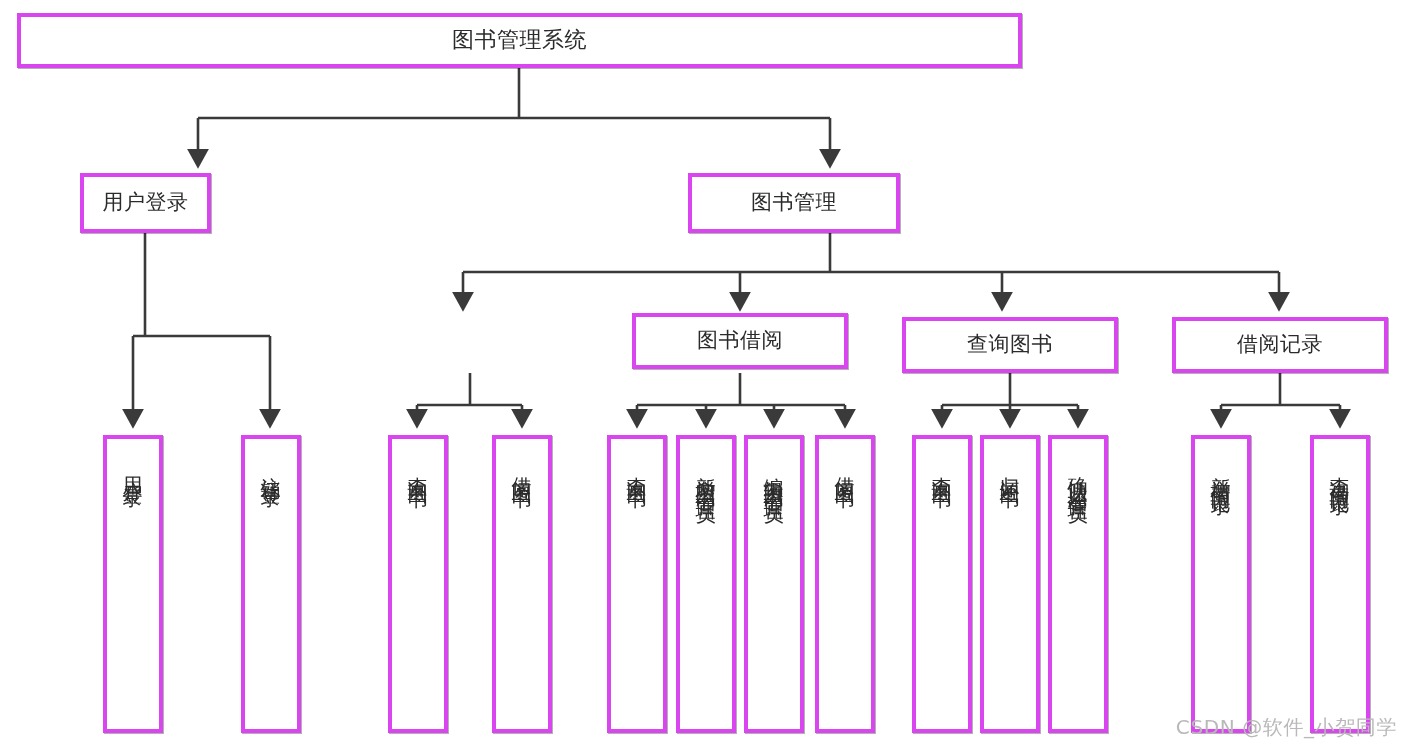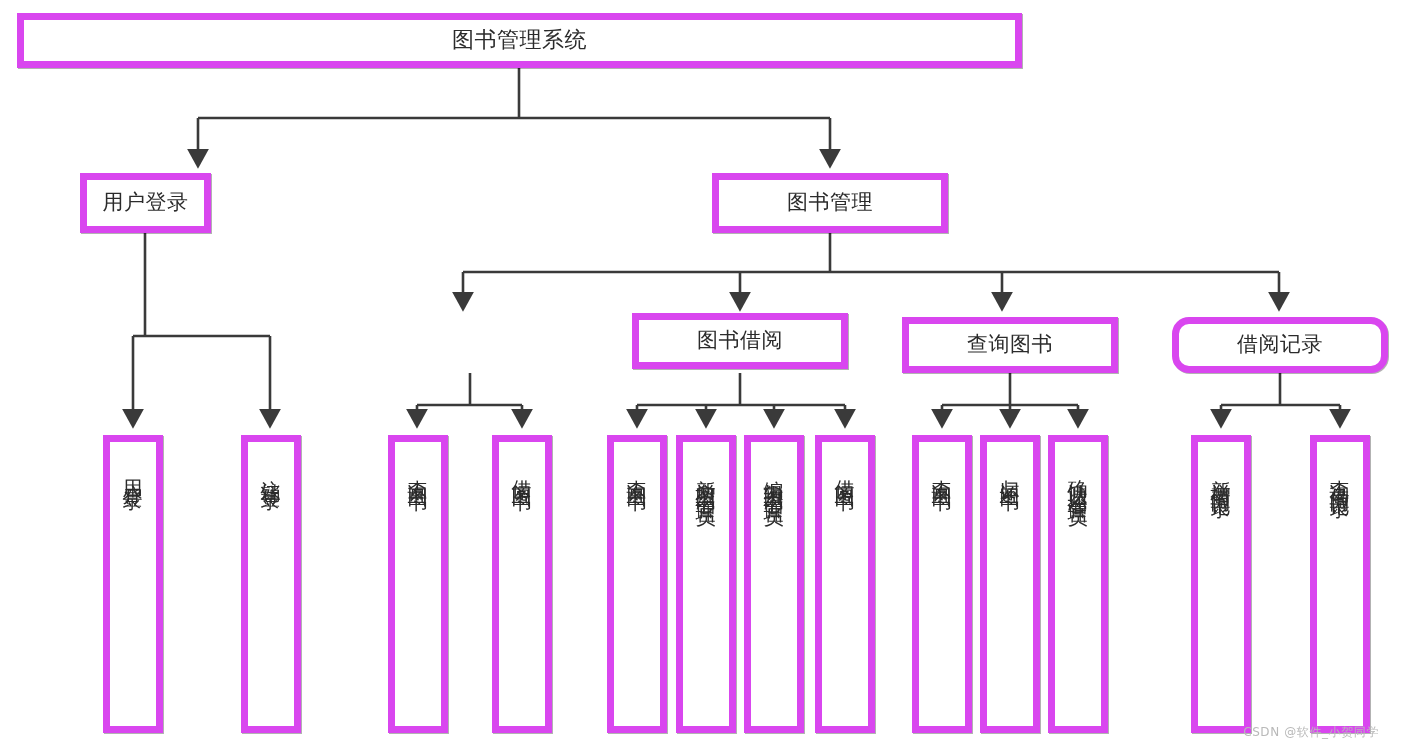--- a/index.html
+++ b/index.html
@@ -22,21 +22,21 @@
     position: absolute;
     left: 0;
     top: 0;
     width: 1405px;
     height: 747px;
     pointer-events: none;
   }
   .node {
     position: absolute;
     box-sizing: border-box;
-    border: 7px solid #d946ef;
+    border: 4px solid #d946ef;
     background: #ffffff;
     display: flex;
     align-items: center;
     justify-content: center;
     color: #2b2b2b;
     box-shadow: 1px 1px 0 rgba(0,0,0,0.30);
   }
   .node .txt {
     display: block;
     line-height: 1.22;
@@ -60,23 +60,23 @@
   .node.v .txt {
     writing-mode: vertical-rl;
     text-orientation: upright;
     font-size: 20px;
     letter-spacing: 4px;
     line-height: 1;
     text-align: left;
   }
   .watermark {
     position: absolute;
-    right: 26px;
+    right: 8px;
     bottom: 6px;
-    font-size: 12px;
+    font-size: 20px;
     color: #b9b9b9;
     letter-spacing: 0.6px;
     white-space: nowrap;
     user-select: none;
   }
 </style>
 </head>
 <body>
 
 <div id="canvas">
@@ -131,31 +131,31 @@
     </g>
   </svg>
 
   <div class="node h root" style="left:17px; top:13px; width:1005px; height:55px;">
     <span class="txt">图书管理系统</span>
   </div>
 
   <div class="node h" style="left:80px; top:173px; width:131px; height:60px;">
     <span class="txt">用户登录</span>
   </div>
-  <div class="node h" style="left:712px; top:173px; width:236px; height:60px;">
+  <div class="node h" style="left:688px; top:173px; width:212px; height:60px;">
     <span class="txt">图书管理</span>
   </div>
 
   <div class="node h" style="left:632px; top:313px; width:216px; height:56px;">
     <span class="txt">图书借阅</span>
   </div>
   <div class="node h" style="left:902px; top:317px; width:216px; height:56px;">
     <span class="txt">查询图书</span>
   </div>
-  <div class="node h" style="left:1172px; top:317px; width:216px; height:56px;border-radius:17px;">
+  <div class="node h" style="left:1172px; top:317px; width:216px; height:56px;">
     <span class="txt">借阅记录</span>
   </div>
 
   <div class="node v" style="left:103px; top:435px; width:60px; height:298px;">
     <span class="txt">用户登录</span>
   </div>
   <div class="node v" style="left:241px; top:435px; width:60px; height:298px;">
     <span class="txt">注销登录</span>
   </div>
 

